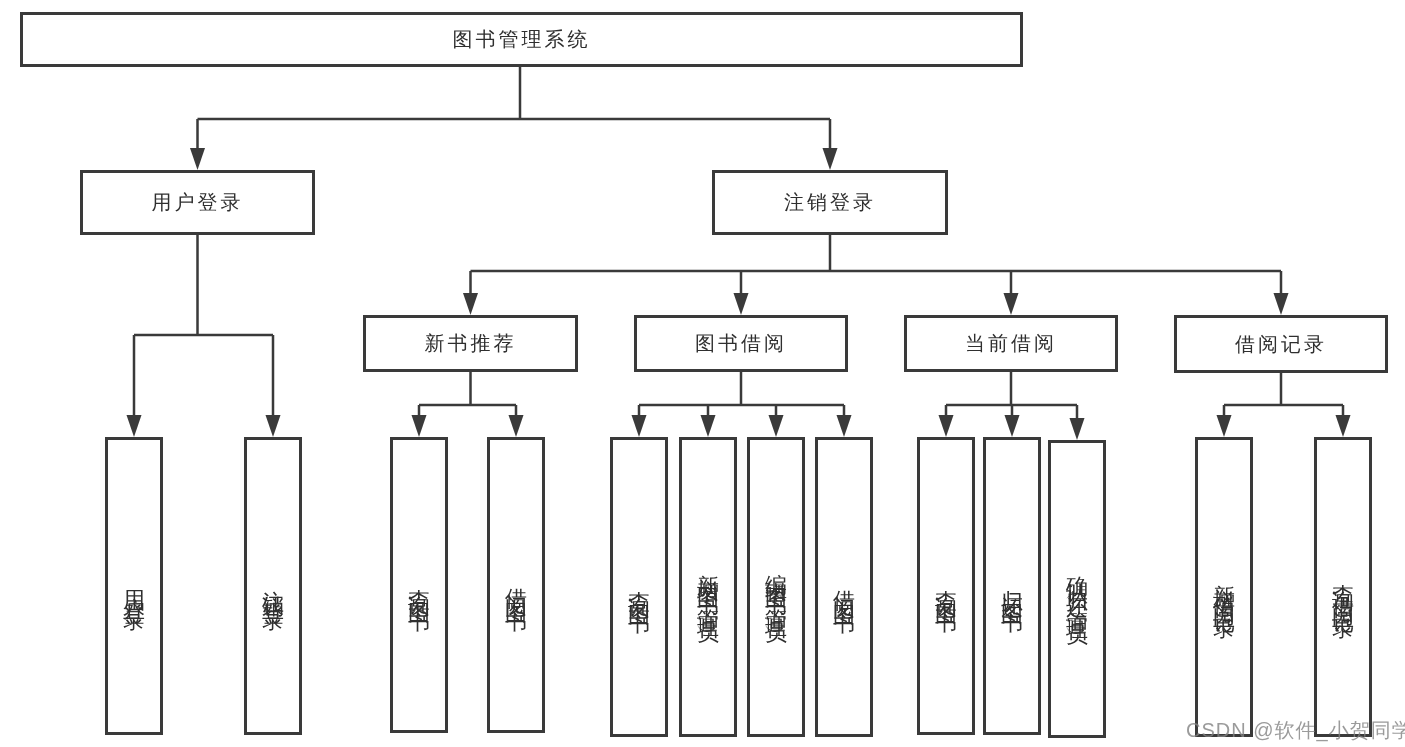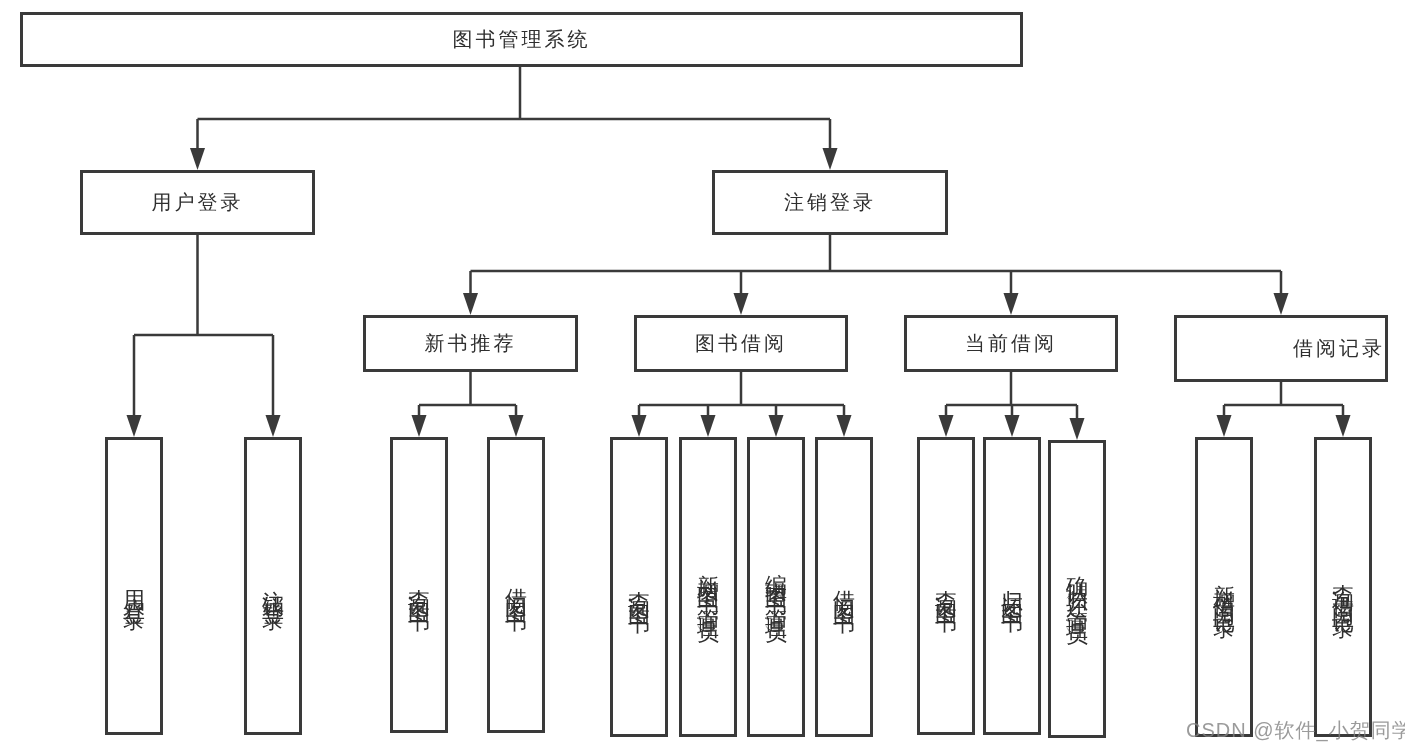--- a/index.html
+++ b/index.html
@@ -109,21 +109,21 @@
 
   <div class="box" style="left:363px; top:315px; width:215px; height:57px;">
     <span class="hlabel">新书推荐</span>
   </div>
   <div class="box" style="left:634px; top:315px; width:214px; height:57px;">
     <span class="hlabel">图书借阅</span>
   </div>
   <div class="box" style="left:904px; top:315px; width:214px; height:57px;">
     <span class="hlabel">当前借阅</span>
   </div>
-  <div class="box" style="left:1174px; top:315px; width:214px; height:67px;justify-content:flex-end;">
+  <div class="box" style="left:1174px; top:315px; width:214px; height:58px;">
     <span class="hlabel">借阅记录</span>
   </div>
 
   <div class="box vbox" style="left:105px; top:437px; width:58px; height:298px;">
     <span class="vlabel">用户登录</span>
   </div>
   <div class="box vbox" style="left:244px; top:437px; width:58px; height:298px;">
     <span class="vlabel">注销登录</span>
   </div>
 

